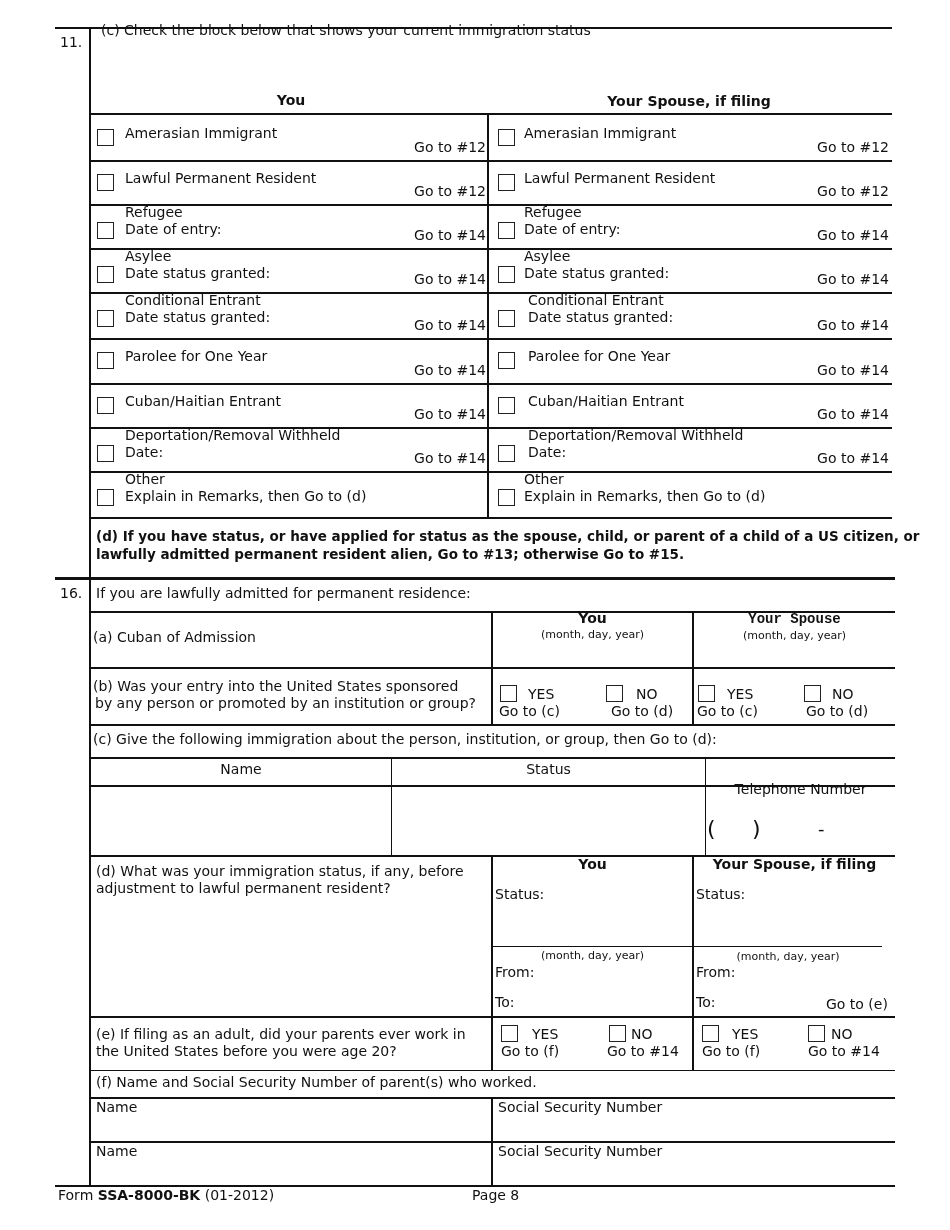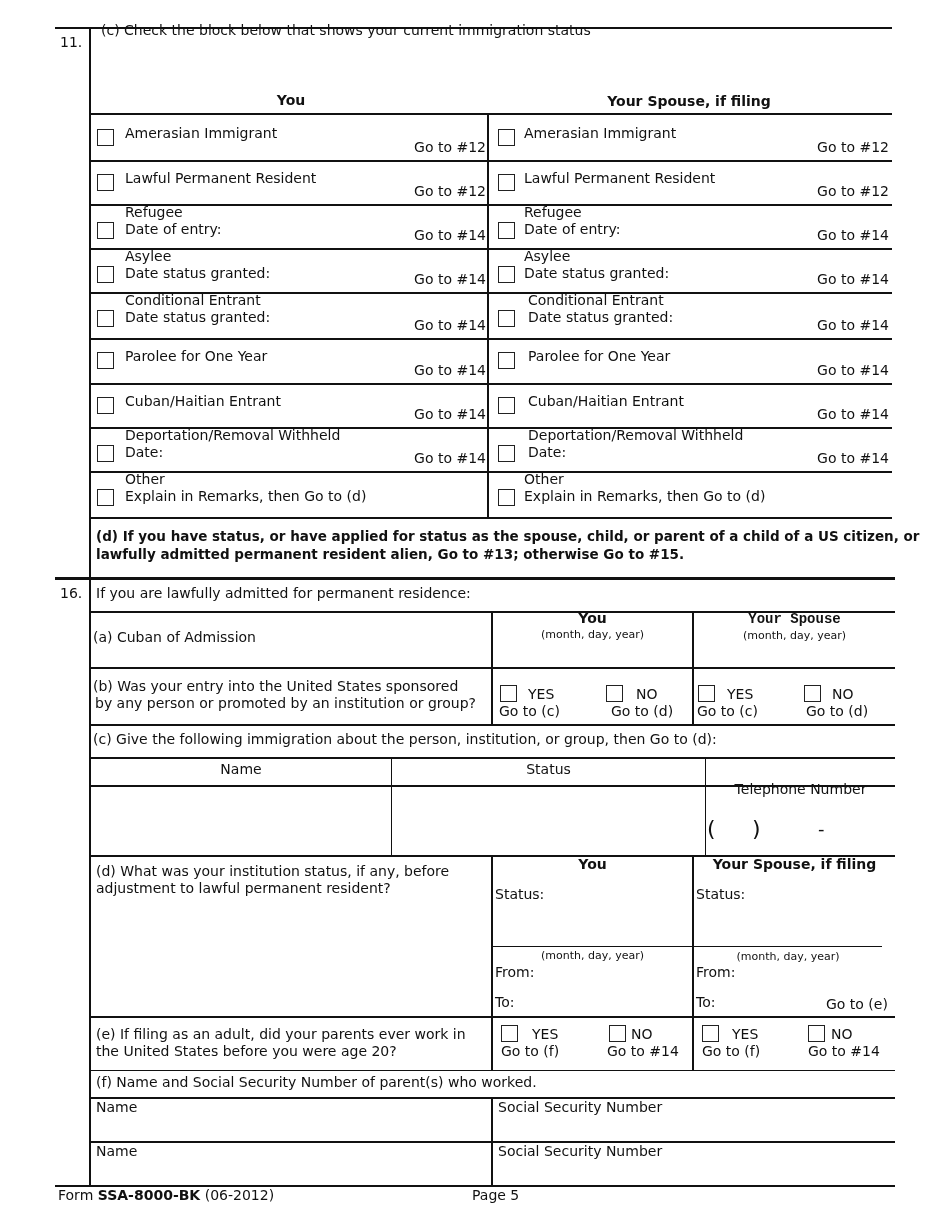--- a/index.html
+++ b/index.html
@@ -182,21 +182,21 @@
 <div class="abs" style="left:92px;top:787px;width:298px;height:68px;"></div>
 <div class="abs" style="left:393px;top:787px;width:311px;height:68px;"></div>
 <div class="abs" style="left:707px;top:787px;width:188px;height:68px;"></div>
 <div class="t" style="left:707px;top:816px;font-size:22px;line-height:26px;">(</div>
 <div class="t" style="left:752px;top:816px;font-size:22px;line-height:26px;">)</div>
 <div class="t" style="left:818px;top:820px;font-size:18px;">-</div>
 <div class="hl" style="left:91px;top:855px;width:804px;height:2px;"></div>
 
 <div class="vl" style="left:491px;top:855px;width:2px;height:216px;"></div>
 <div class="vl" style="left:692px;top:855px;width:2px;height:216px;"></div>
-<div class="t" style="left:96px;top:863px;">(d) What was your institution status, if any, before</div>
+<div class="t" style="left:96px;top:863px;">(d) What was your immigration status, if any, before</div>
 <div class="t" style="left:96px;top:880px;">adjustment to lawful permanent resident?</div>
 <div class="t b c" style="left:493px;top:856px;width:199px;">You</div>
 <div class="t b c" style="left:694px;top:856px;width:201px;">Your Spouse, if filing</div>
 <div class="t" style="left:495px;top:886px;">Status:</div>
 <div class="t" style="left:696px;top:886px;">Status:</div>
 <div class="abs" style="left:550px;top:880px;width:140px;height:60px;"></div>
 <div class="abs" style="left:750px;top:880px;width:140px;height:60px;"></div>
 <div class="hl" style="left:493px;top:946px;width:199px;height:1px;"></div>
 <div class="hl" style="left:694px;top:946px;width:188px;height:1px;"></div>
 <div class="t sm c" style="left:493px;top:947px;width:199px;">(month, day, year)</div>
@@ -238,15 +238,15 @@
 <div class="hl" style="left:91px;top:1141px;width:804px;height:2px;"></div>
 <div class="t" style="left:96px;top:1143px;">Name</div>
 <div class="t" style="left:498px;top:1143px;">Social Security Number</div>
 <div class="abs" style="left:92px;top:1160px;width:398px;height:24px;"></div>
 <div class="abs" style="left:494px;top:1160px;width:400px;height:24px;"></div>
 <div class="hl" style="left:55px;top:1185px;width:840px;height:2px;"></div>
 
 <div class="t" style="left:58px;top:1187px;">
   <span>Form</span>
   <span class="b">SSA-8000-BK</span>
-  <span>(06-2012)</span>
+  <span>(01-2012)</span>
 </div>
-<div class="t" style="left:472px;top:1187px;">Page 5</div>
+<div class="t" style="left:472px;top:1187px;">Page 8</div>
 
 </body></html>

